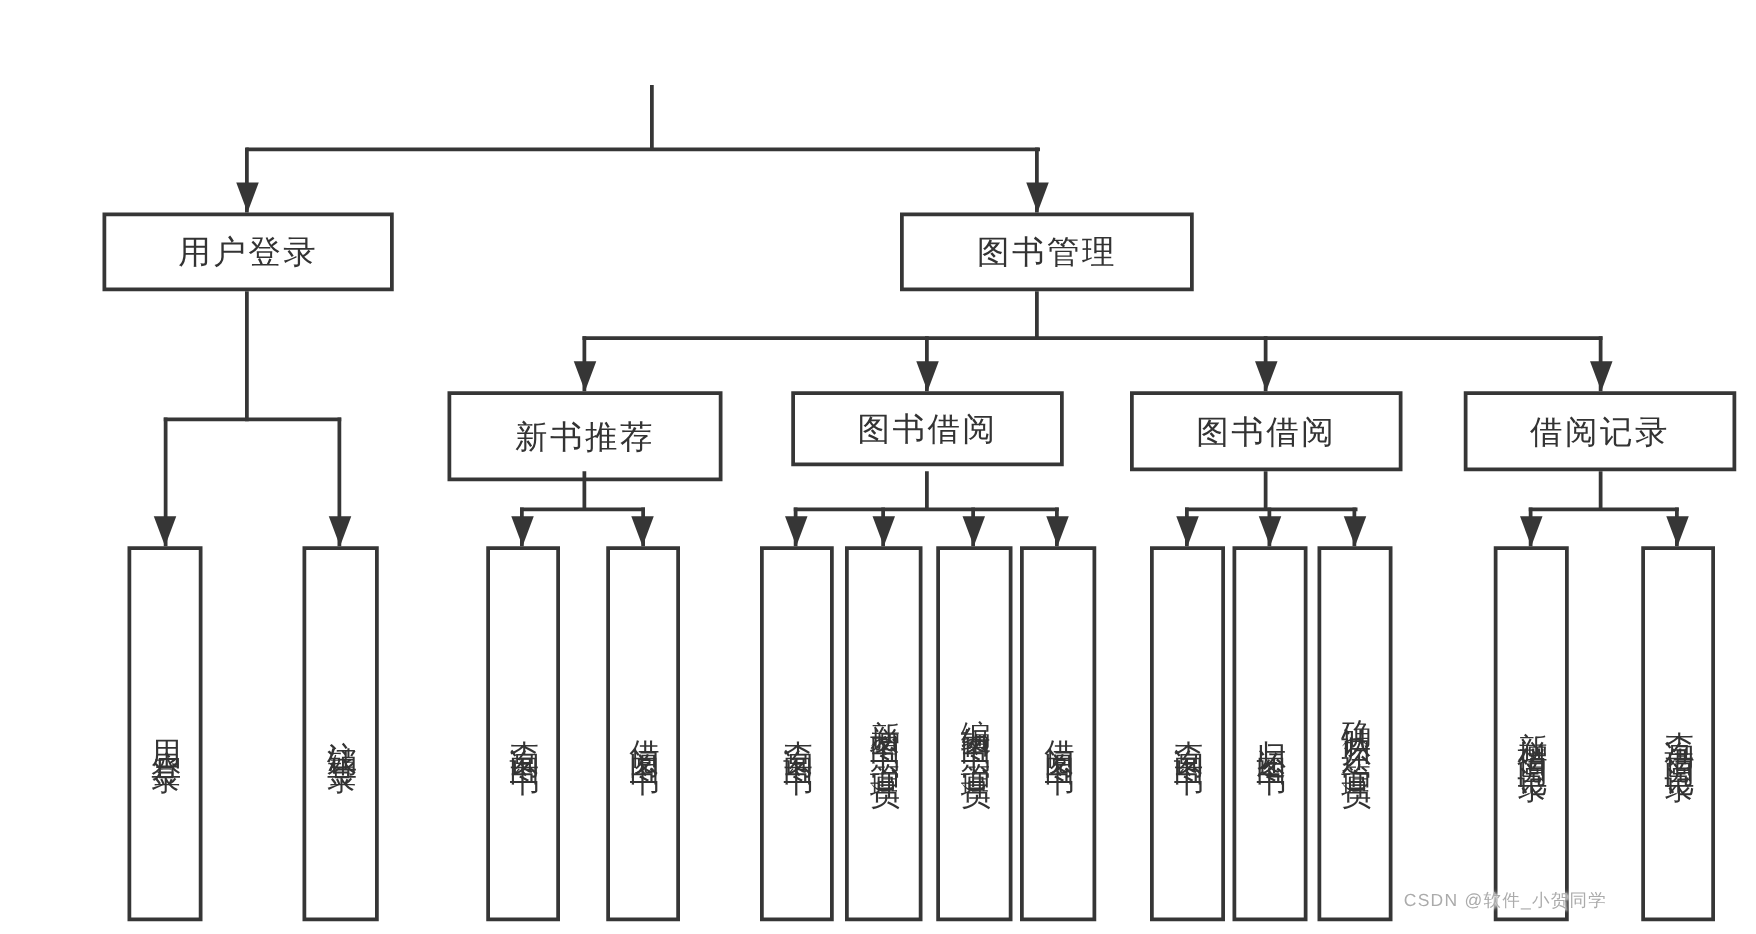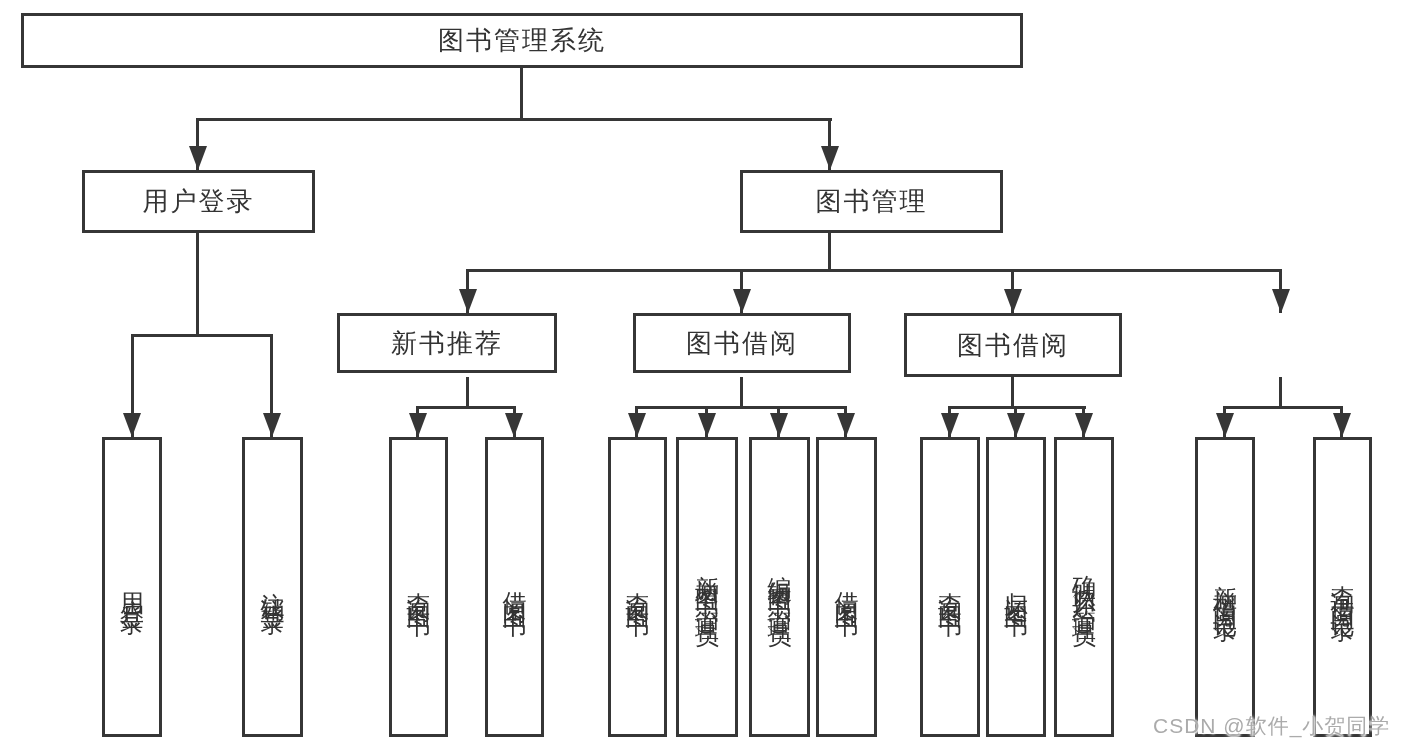--- a/index.html
+++ b/index.html
@@ -28,50 +28,50 @@
   }
   
   .v{position:absolute;width:3px;background:var(--line,#363636);}
   .h{position:absolute;height:3px;background:var(--line,#363636);}
   .arr{
     position:absolute;width:0;height:0;
     border-left:9px solid transparent;border-right:9px solid transparent;
     border-top:24px solid var(--line,#363636);
   }
   .watermark{
-    position:absolute;left:1153px;top:712px;z-index:6;
-    font-size:21px;letter-spacing:1px;color:var(--watermark,#ababab);
+    position:absolute;left:1123px;top:712px;z-index:6;
+    font-size:14px;letter-spacing:1px;color:var(--watermark,#ababab);
     text-shadow:0 0 2px #fff,0 0 4px #fff,1px 1px 2px #fff;
     white-space:nowrap;
   }
 </style>
 </head>
 <body>
 
 <div class="stage">
 
-  <div class="node" style="left:21px;top:13px;width:1002px;height:55px">
-    <span>图书管理系统</span>
-  </div>
 
   <div class="node" style="left:82px;top:170px;width:233px;height:63px">
     <span>用户登录</span>
   </div>
-  <div class="node" style="left:740px;top:170px;width:263px;height:63px">
+  <div class="node" style="left:720px;top:170px;width:235px;height:63px">
     <span>图书管理</span>
   </div>
 
-  <div class="node" style="left:337px;top:313px;width:220px;height:60px">
+  <div class="node" style="left:358px;top:313px;width:220px;height:72px">
     <span>新书推荐</span>
   </div>
   <div class="node" style="left:633px;top:313px;width:218px;height:60px">
     <span>图书借阅</span>
   </div>
   <div class="node" style="left:904px;top:313px;width:218px;height:64px">
     <span>图书借阅</span>
+  </div>
+  <div class="node" style="left:1171px;top:313px;width:218px;height:64px">
+    <span>借阅记录</span>
   </div>
 
   <div class="leaf" style="left:102px;width:60px">
     <span>用户登录</span>
   </div>
   <div class="leaf" style="left:242px;width:61px">
     <span>注销登录</span>
   </div>
 
   <div class="leaf" style="left:389px;width:59px">

